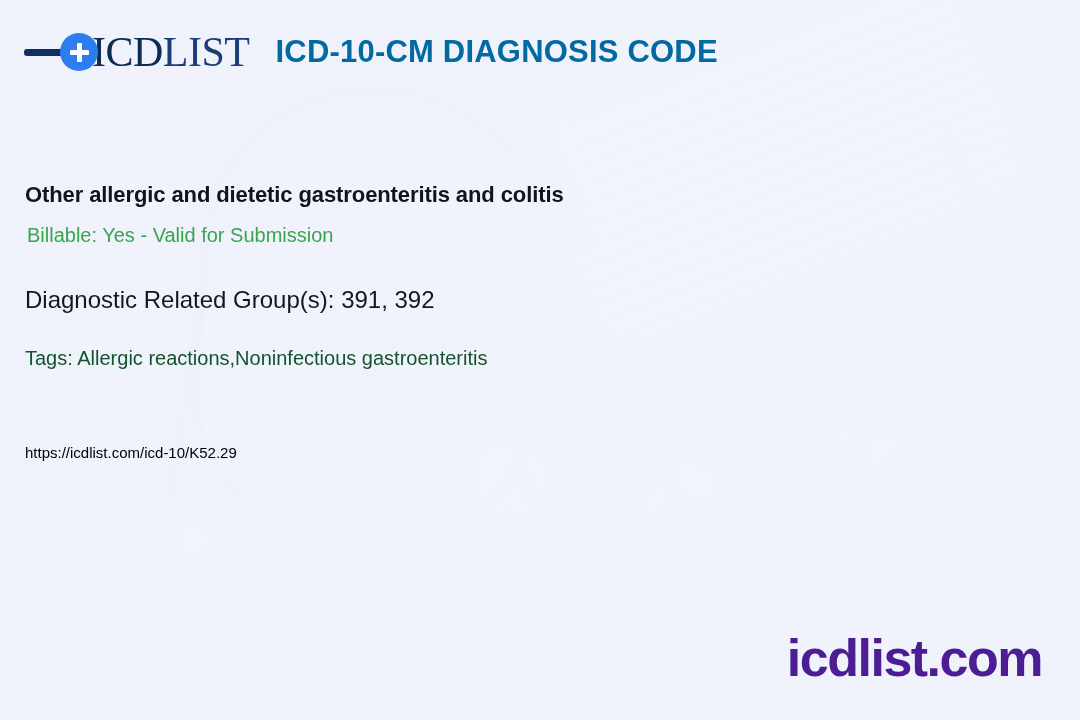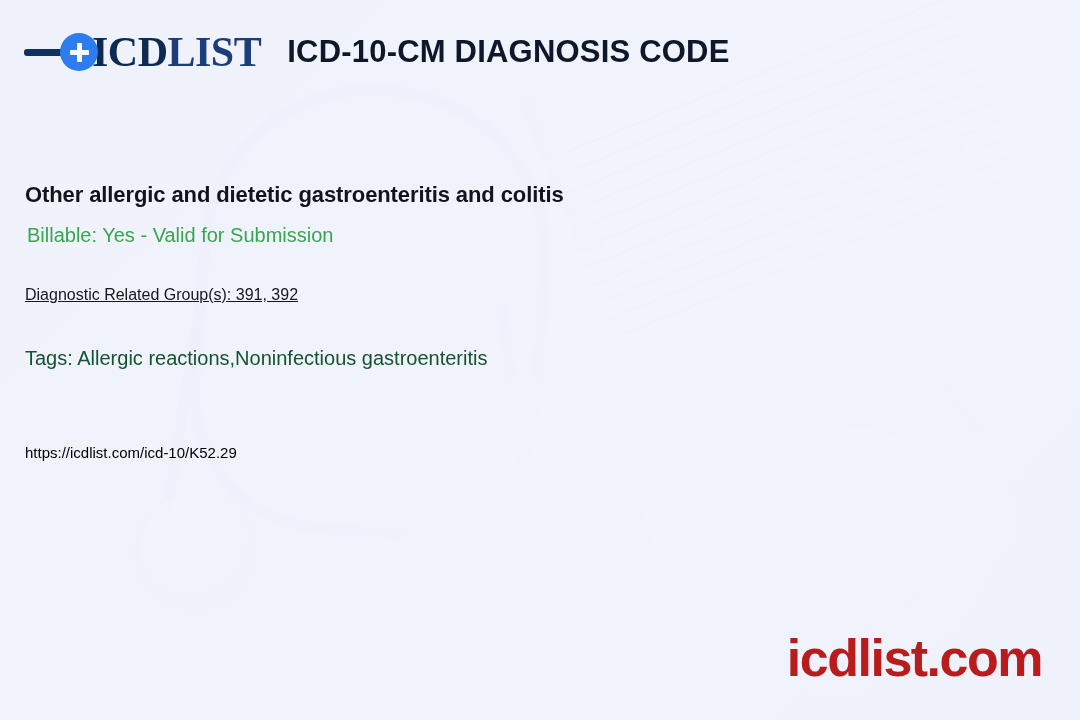--- a/index.html
+++ b/index.html
@@ -282,35 +282,35 @@
   #logo-plus-circle .plus-h {
     position: absolute;
     background: #ffffff;
     border-radius: 1px;
   }
   #logo-plus-circle .plus-v { width: 5px; height: 19px; }
   #logo-plus-circle .plus-h { width: 19px; height: 5px; }
 
   #logo-wordmark {
     font-family: "Liberation Serif", serif;
-    font-weight: bold;
+    font-weight: normal;
     font-size: 42px;
     letter-spacing: -0.5px;
     line-height: 1;
     margin-left: -6px;
     white-space: nowrap;
   }
   #logo-word-icd { color: #0d2a52; }
   #logo-word-list { color: #1b3d7a; }
 
   #header-title {
     margin-left: 26px;
     font-size: 31px;
     font-weight: bold;
-    color: #0f172a;
+    color: #0369a1;
     letter-spacing: 0.2px;
     white-space: nowrap;
   }
 
   
   #code {
     position: absolute;
     left: 25px;
     top: 114px;
     font-size: 38px;
@@ -332,23 +332,22 @@
     left: 27px;
     top: 224px;
     font-size: 20px;
     font-weight: normal;
     color: #3aa54f;
   }
   #drg {
     position: absolute;
     left: 25px;
     top: 286px;
-    font-size: 16px;
+    font-size: 24px;
     color: #14181d;
-    text-decoration: underline;
   }
   #tags {
     position: absolute;
     left: 25px;
     top: 347px;
     font-size: 20px;
     color: #14532d;
   }
   #url {
     position: absolute;
@@ -357,21 +356,21 @@
     font-size: 15px;
     color: #000000;
   }
 
   #watermark {
     position: absolute;
     right: 38px;
     bottom: 32px;
     font-size: 52px;
     font-weight: bold;
-    color: #b91c1c;
+    color: #4c1d95;
     letter-spacing: -1.5px;
   }
 </style>
 </head>
 <body>
 
 <div id="card">
 
   <div id="bg">
     <div class="ph" id="mask-shape"></div>

